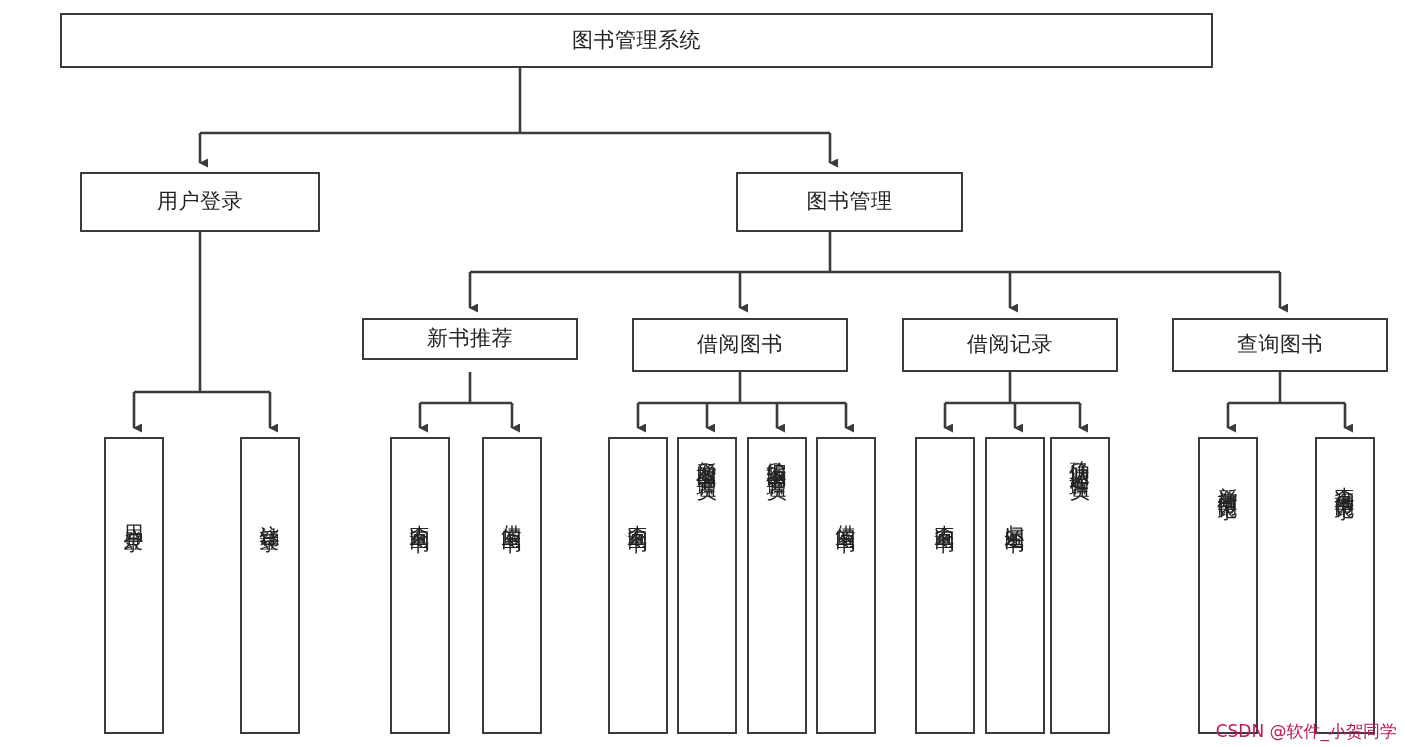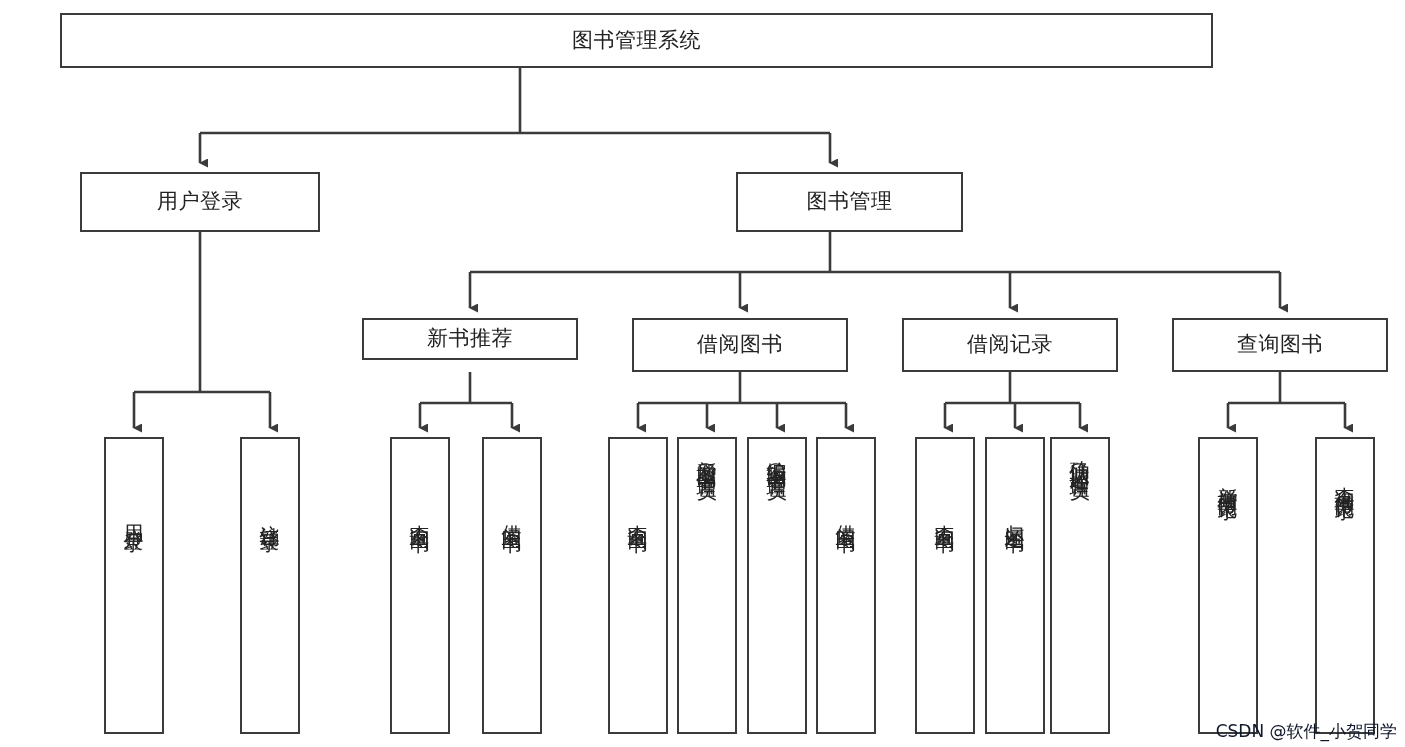--- a/index.html
+++ b/index.html
@@ -55,21 +55,21 @@
     color: #222222;
     letter-spacing: 3px;
     line-height: 1;
     white-space: nowrap;
   }
   .watermark {
     position: absolute;
     right: 8px;
     bottom: 4px;
     font-size: 17px;
-    color: #0f172a;
+    color: #be185d;
     z-index: 5;
     white-space: nowrap;
   }
 </style>
 </head>
 <body>
 
 <div id="diagram-root">
 
   <svg id="connector-layer" viewBox="0 0 1405 747" xmlns="http://www.w3.org/2000/svg">

